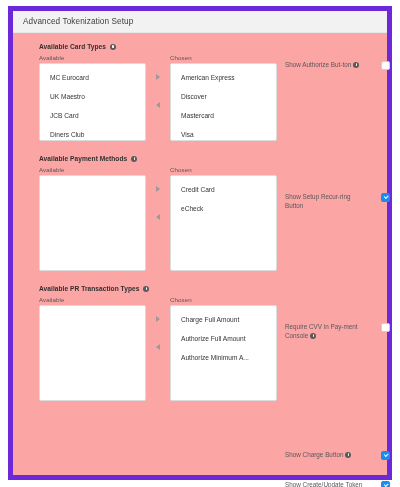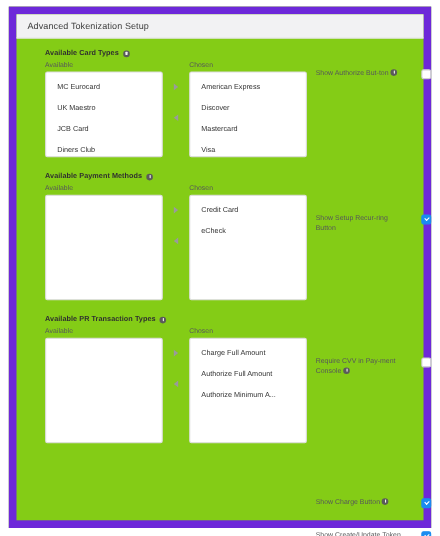--- a/index.html
+++ b/index.html
@@ -7,22 +7,22 @@
     width:400px;height:487px;
     background:#ffffff;
     font-family:"Liberation Sans", sans-serif;
     color:#3b3b3b;
     overflow:hidden;
   }
   .page{
     position:absolute;
     left:8px;top:6px;
     width:384px;height:474px;
-    background:#84cc16;
-    border:7px solid #6d28d9;
+    background:#fca5a5;
+    border:5px solid #6d28d9;
     box-sizing:border-box;
   }
   .card-header{
     height:22px;
     background:#f2f2f3;
     border-bottom:1px solid #e6e6e8;
     display:flex;align-items:center;
     padding-left:10px;
     box-sizing:border-box;
   }

